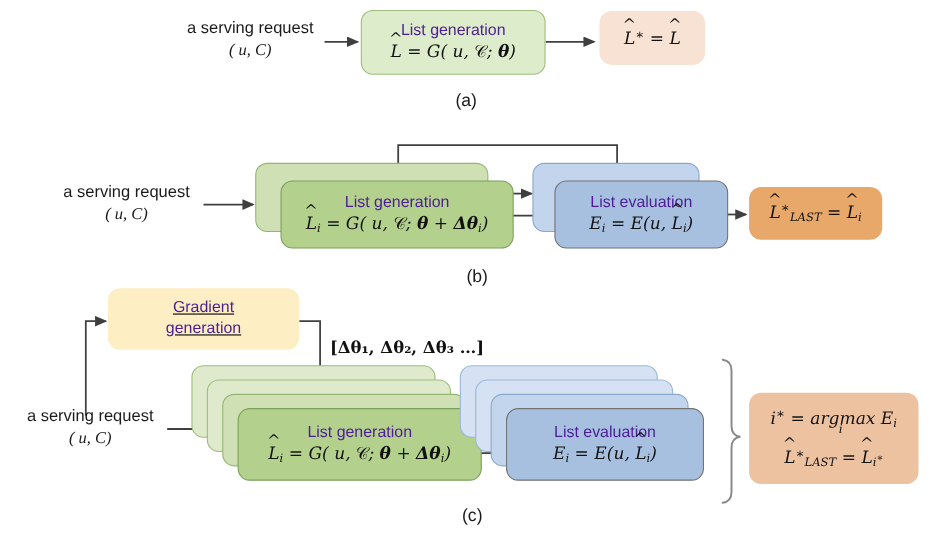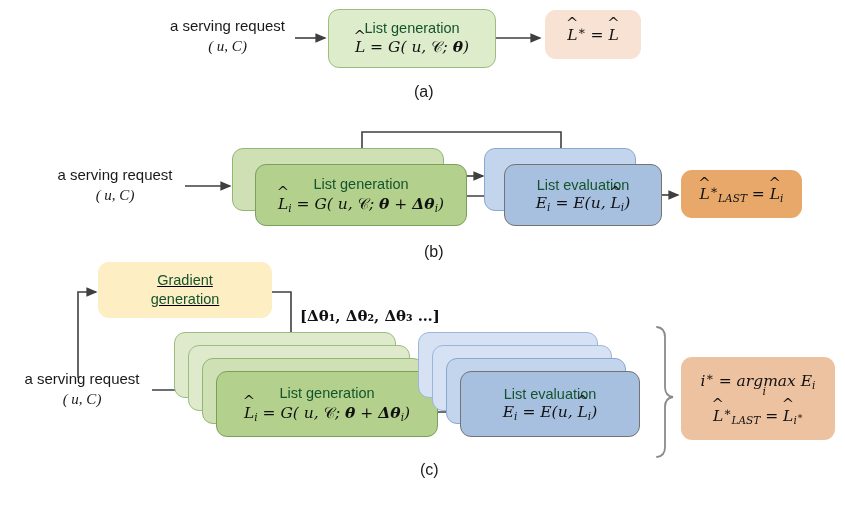--- a/index.html
+++ b/index.html
@@ -24,21 +24,21 @@
     display: flex;
     flex-direction: column;
     align-items: center;
     justify-content: center;
     text-align: center;
     line-height: 1.28;
   }
   .box-title {
     font-family: "Liberation Sans", sans-serif;
     font-size: 14.5px;
-    color: #14532d;
+    color: #4c1d95;
   }
   .formula {
     font-family: "DejaVu Serif", serif;
     font-style: italic;
     font-size: 15.5px;
     color: #111111;
     white-space: nowrap;
   }
   .formula .up { font-style: normal; }
   .bold-it {

